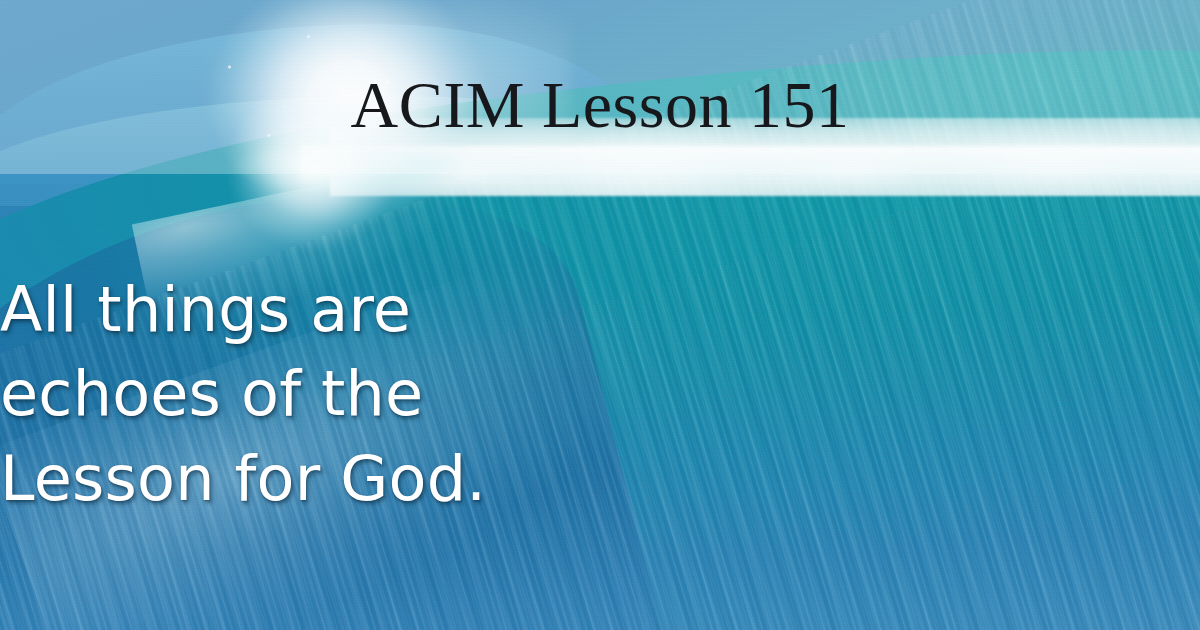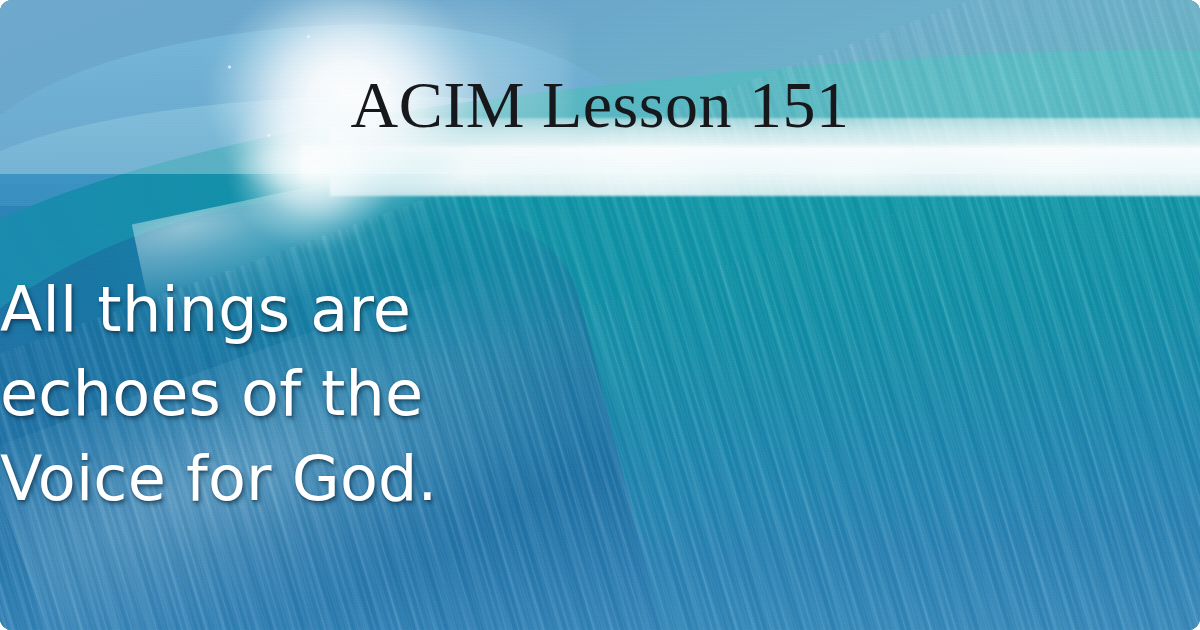--- a/index.html
+++ b/index.html
@@ -11,21 +11,20 @@
   body {
     font-family: "Liberation Sans", sans-serif;
   }
 
   .canvas {
     position: relative;
     width: 1200px;
     height: 630px;
     overflow: hidden;
     background: #4d7c0f;
-    border-radius: 12px;
   }
 
   
   .photo {
     position: absolute;
     inset: 0;
     overflow: hidden;
   }
 
   
@@ -333,16 +332,16 @@
     <div class="spray-speck"></div>
     <div class="top-wash"></div>
     <div class="grain"></div>
   </div>
 
   <div class="title">ACIM Lesson 151</div>
 
   <div class="quote">
     <span class="quote-line">All things are</span>
     <span class="quote-line">echoes of the</span>
-    <span class="quote-line">Voice for God.</span>
+    <span class="quote-line">Lesson for God.</span>
   </div>
 
 </div>
 
 </body></html>

